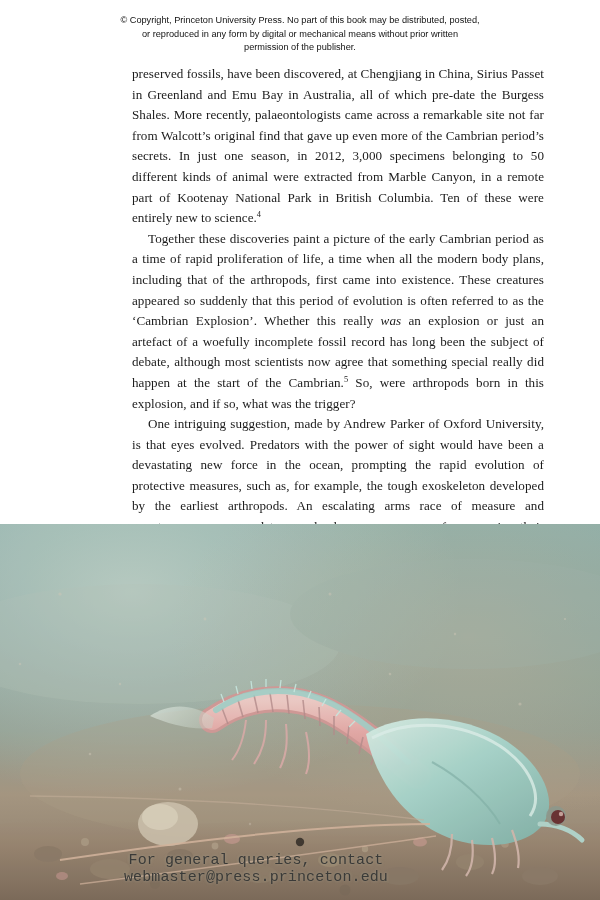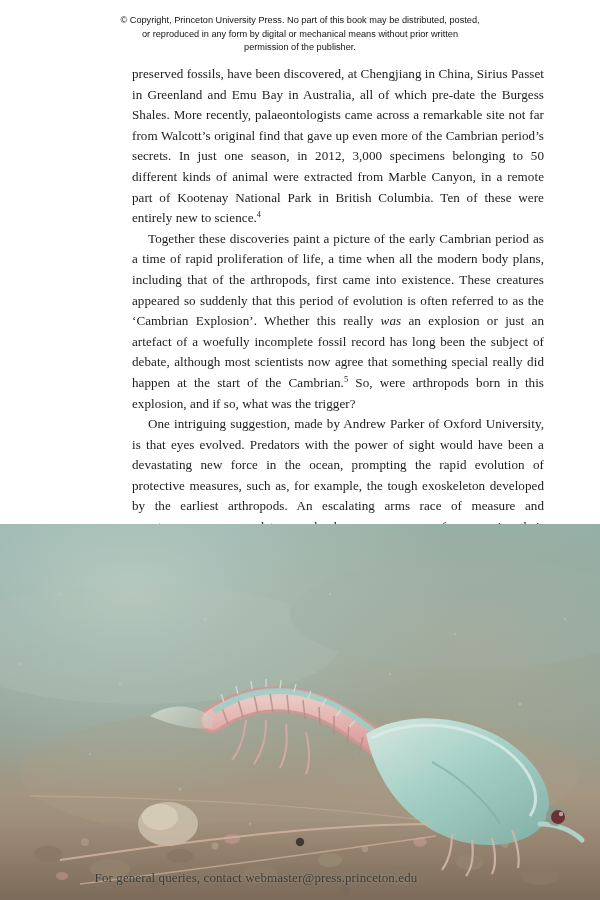--- a/index.html
+++ b/index.html
@@ -71,22 +71,22 @@
   }
   .figure svg {
     display: block;
   }
   .footer-note {
     position: absolute;
     left: 0;
     bottom: 14px;
     width: 512px;
     text-align: center;
-    font-family: Liberation Serif, serif;
-    font-size: 13px;
+    font-family: Liberation Mono, monospace;
+    font-size: 15px;
     color: #3a3a38;
     letter-spacing: 0.1px;
     z-index: 5;
     text-shadow: 0 0 3px rgba(180,180,160,0.55);
   }
 </style>
 </head>
 <body>
 
 <div class="page">

